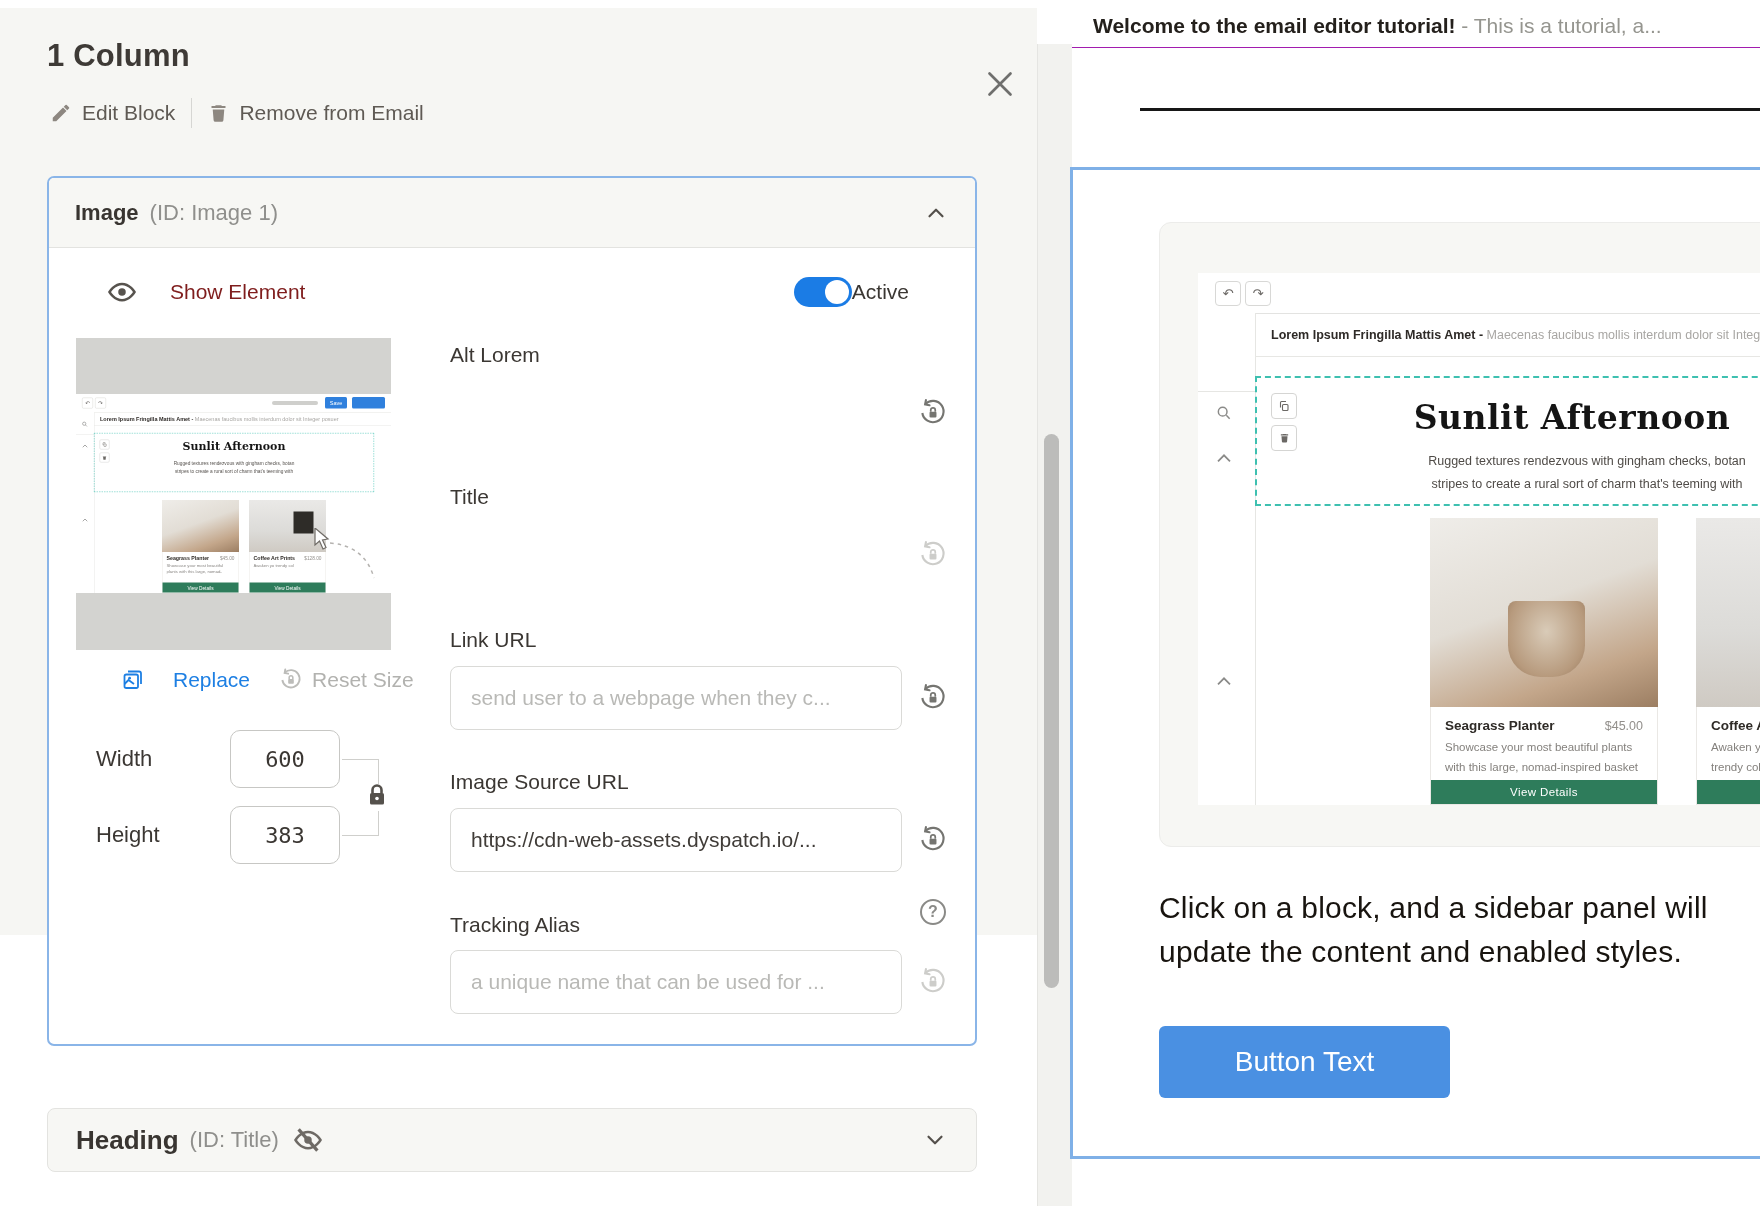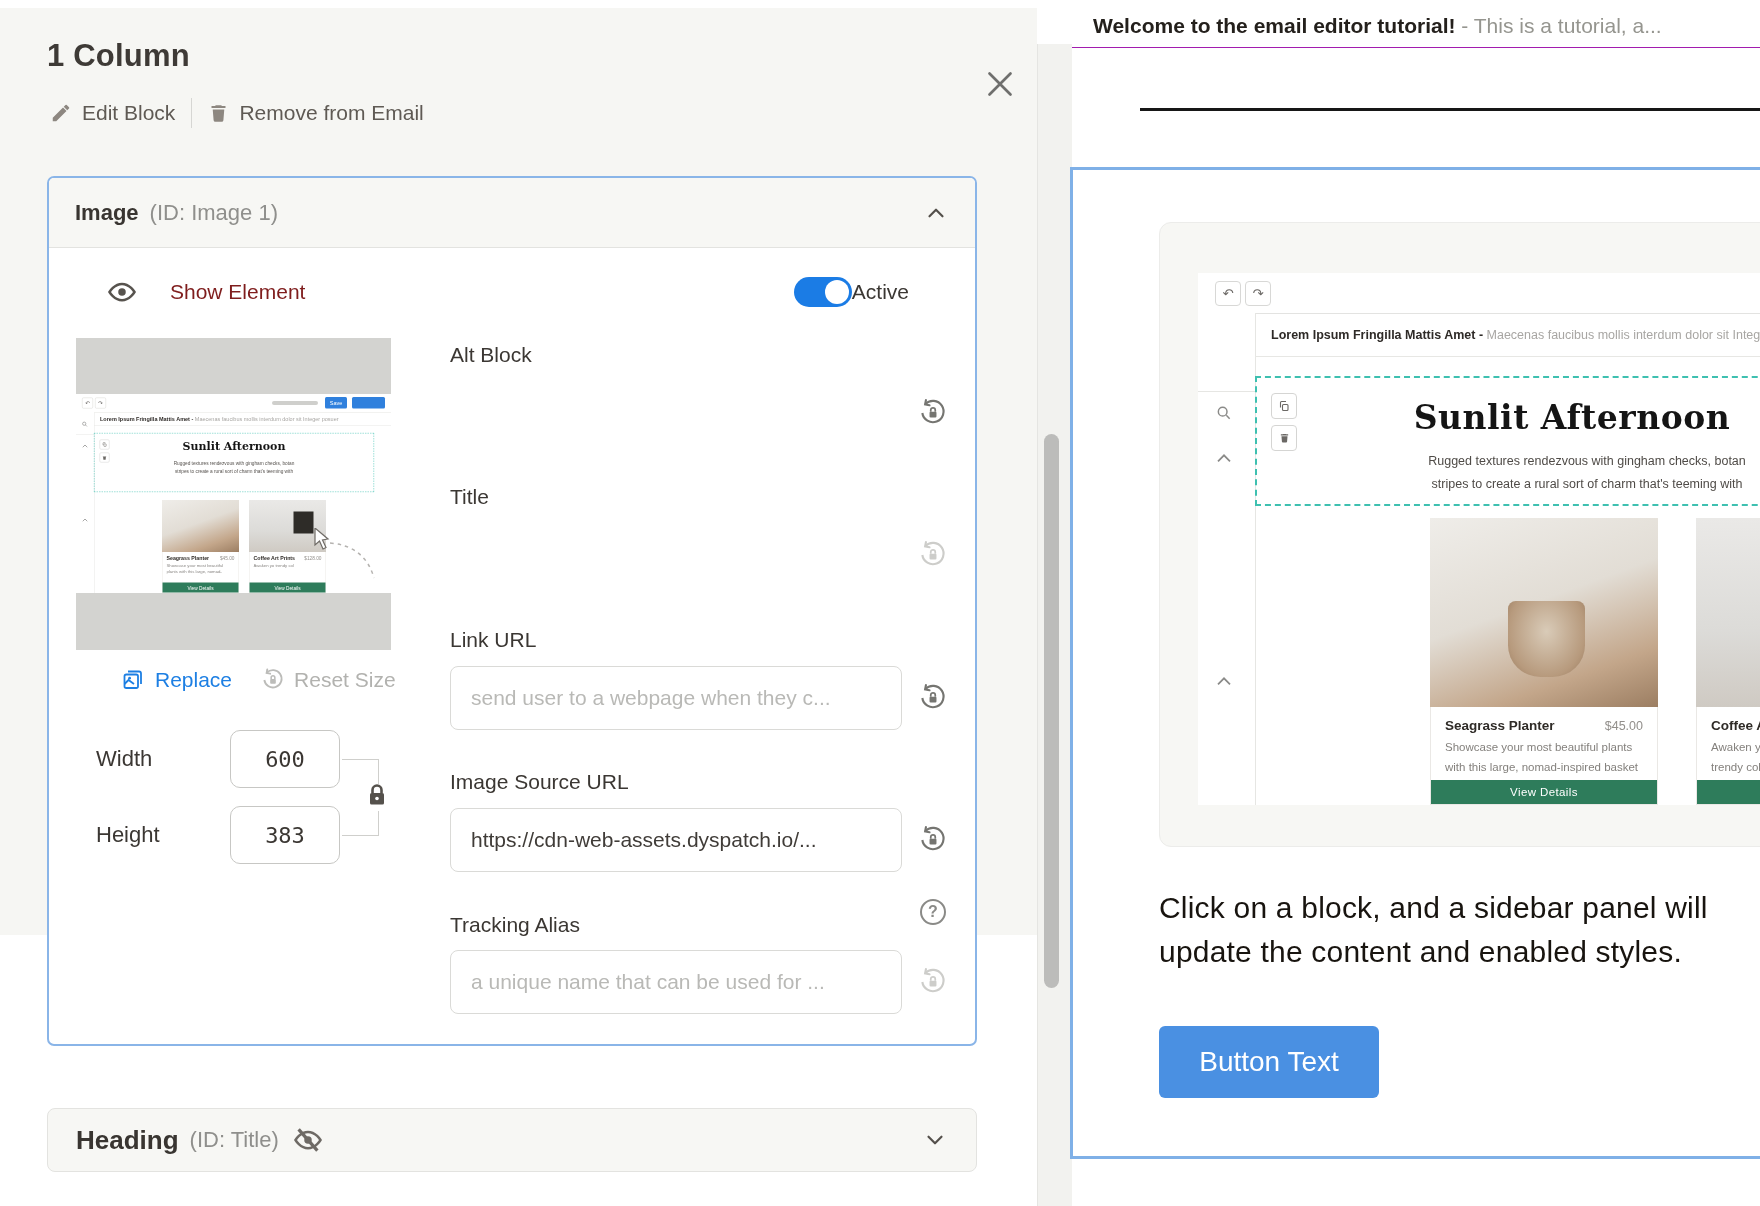--- a/index.html
+++ b/index.html
@@ -52,21 +52,21 @@
   .m-frame{position:absolute;left:58%;top:22%;width:26%;height:42%;background:#2e2c28;}
   .m-cbody{position:relative;height:82px;border:1px solid #eae8e5;border-top:none;box-sizing:border-box;padding:6px 8px 0;}
   .m-nrow{display:flex;justify-content:space-between;font-size:10.5px;color:#2f2b27;font-weight:700;}
   .m-nrow .pr{color:#928f8b;font-weight:400;font-size:9.5px;}
   .m-desc{font-size:8.5px;color:#8a8784;line-height:12px;margin-top:3px;overflow:hidden;height:24px;}
   .m-btn{position:absolute;left:0;right:0;bottom:0;height:20px;background:#2e7c5b;color:#fff;font-size:9.5px;display:flex;align-items:center;justify-content:center;}
   .m-cursor{position:absolute;left:468px;top:268px;color:#8a8784;}
 
   
   .replace-row{position:absolute;left:72px;top:486px;height:32px;display:flex;align-items:center;font-size:21px;}
-  .replace-row .rep{display:flex;align-items:center;gap:10px;color:#1d7fe3;cursor:pointer;}
+  .replace-row .rep{display:flex;align-items:center;gap:28px;color:#1d7fe3;cursor:pointer;}
   .replace-row .reset{display:flex;align-items:center;gap:8px;color:#b2b2af;margin-left:28px;cursor:pointer;}
   .replace-row .reset svg{color:#bcbcb9;}
 
   
   .dim-lbl{position:absolute;left:47px;font-size:22px;color:#3b3733;}
   .dim-input{position:absolute;left:181px;width:110px;height:58px;border:1px solid #c7c7c4;border-radius:10px;background:#fff;font-family:"DejaVu Sans Mono","Liberation Mono",monospace;font-size:22px;color:#3b3733;text-align:center;box-sizing:border-box;outline:none;}
   .lock-l1{position:absolute;left:293px;top:581px;width:36px;height:24px;border-top:1px solid #cfcfcc;border-right:1px solid #cfcfcc;}
   .lock-l2{position:absolute;left:293px;top:633px;width:36px;height:24px;border-bottom:1px solid #cfcfcc;border-right:1px solid #cfcfcc;}
   .lock-icon{position:absolute;left:316px;top:604px;color:#55514c;cursor:pointer;}
 
@@ -118,21 +118,21 @@
   .t-basket{position:absolute;left:34%;top:44%;width:34%;height:40%;background:radial-gradient(ellipse at 50% 40%,#d9cbb8 0%,#b79a7d 70%,#96785c 100%);border-radius:10% 10% 42% 42%;}
   .t-photo.p2{background:linear-gradient(180deg,#eae9e7 0%,#dcdbd8 60%,#cfcac3 100%);position:relative;}
   .t-body{position:relative;height:98px;background:#fff;border:1px solid #eae8e5;border-top:none;box-sizing:border-box;padding:11px 14px 0;}
   .t-nrow{display:flex;justify-content:space-between;align-items:baseline;}
   .t-name{font-size:13.5px;font-weight:700;color:#2f2b27;}
   .t-price{font-size:12.5px;color:#928f8b;}
   .t-desc{font-size:11.5px;line-height:20px;color:#84817d;margin-top:4px;white-space:nowrap;}
   .t-btn{position:absolute;left:0;right:0;bottom:0;height:24px;background:#2e7c5b;color:#fff;font-size:11.5px;letter-spacing:.4px;display:flex;align-items:center;justify-content:center;}
 
   .caption{position:absolute;left:86px;top:716px;font-size:30px;line-height:44px;color:#18140f;letter-spacing:.2px;white-space:nowrap;}
-  .btn-preview{position:absolute;left:86px;top:856px;width:220px;height:72px;background:#4a90e2;border:none;border-radius:6px;color:#fff;font-size:28px;display:flex;align-items:center;justify-content:center;cursor:pointer;font-family:inherit;}
+  .btn-preview{position:absolute;left:86px;top:856px;width:291px;height:72px;background:#4a90e2;border:none;border-radius:6px;color:#fff;font-size:28px;display:flex;align-items:center;justify-content:center;cursor:pointer;font-family:inherit;}
 </style>
 </head>
 <body>
 
 <div class="app">
 
   <div class="sidebar">
     <div class="sb-title">1 Column</div>
 
     <div class="sb-actions">
@@ -293,21 +293,21 @@
       <span class="lock-l1"></span>
       <span class="lock-l2"></span>
       <span class="lock-icon">
         <svg width="24" height="27" viewBox="0 0 24 26" fill="currentColor">
             <path d="M7.5 10.5V7.5a4.5 4.5 0 0 1 9 0v3" fill="none" stroke="currentColor" stroke-width="2.6"></path>
             <rect x="5" y="10.5" width="14" height="11.5" rx="1.6"></rect>
             <circle cx="12" cy="16" r="1.8" fill="#fff"></circle>
           </svg>
       </span>
 
-      <span class="f-label" style="top:165px">Alt Block</span>
+      <span class="f-label" style="top:165px">Alt Lorem</span>
       <span class="f-revert" style="top:219px">
         <svg width="32" height="32" viewBox="0 0 24 24" fill="none" stroke="currentColor" stroke-width="1.6">
             <path d="M6.2 5.3A8 8 0 1 1 4 12"></path>
             <path d="M6.7 2.3l-.6 3.3 3.3.6" stroke-linecap="round"></path>
             <rect x="9.4" y="11" width="5.2" height="4.4" rx=".8" fill="currentColor" stroke="none"></rect>
             <path d="M10.3 11V9.8a1.7 1.7 0 0 1 3.4 0V11" stroke-width="1.3"></path>
           </svg>
       </span>
 
       <span class="f-label" style="top:307px">Title</span>

